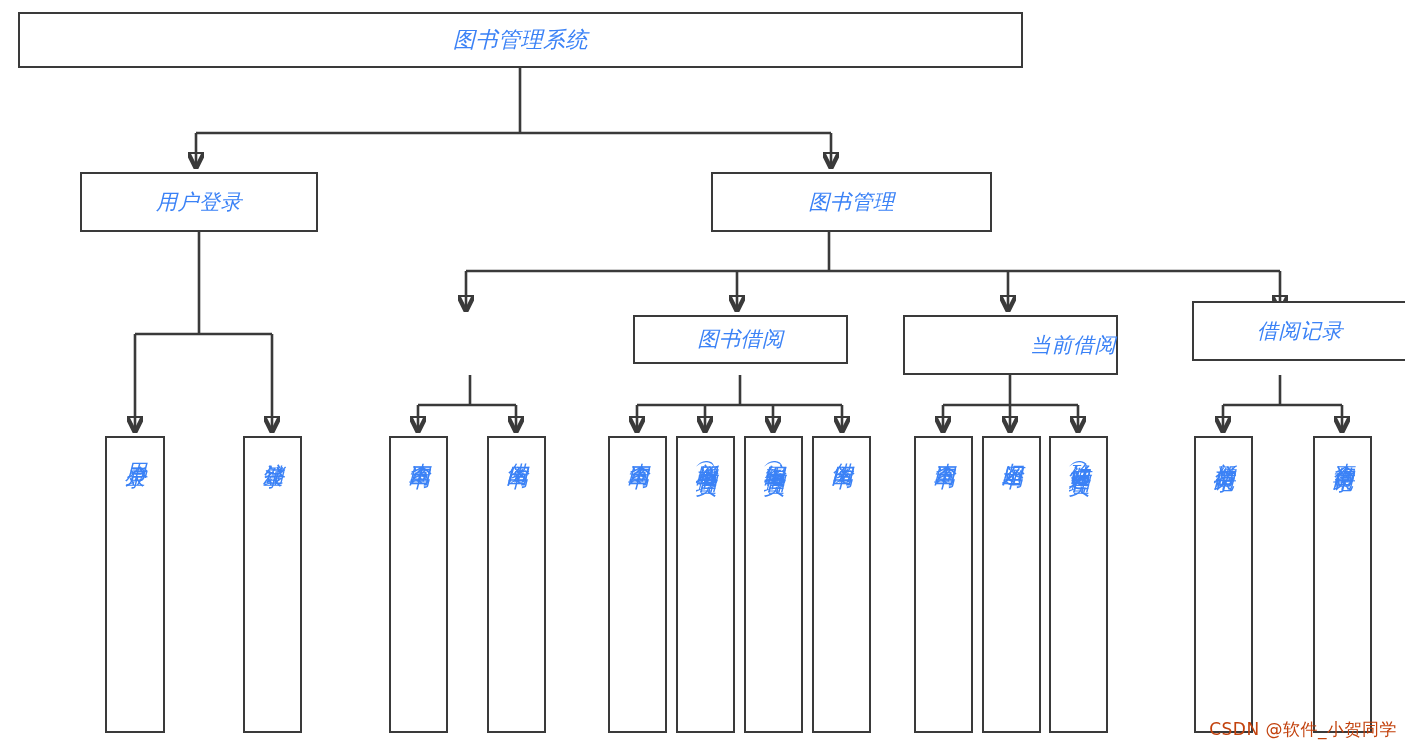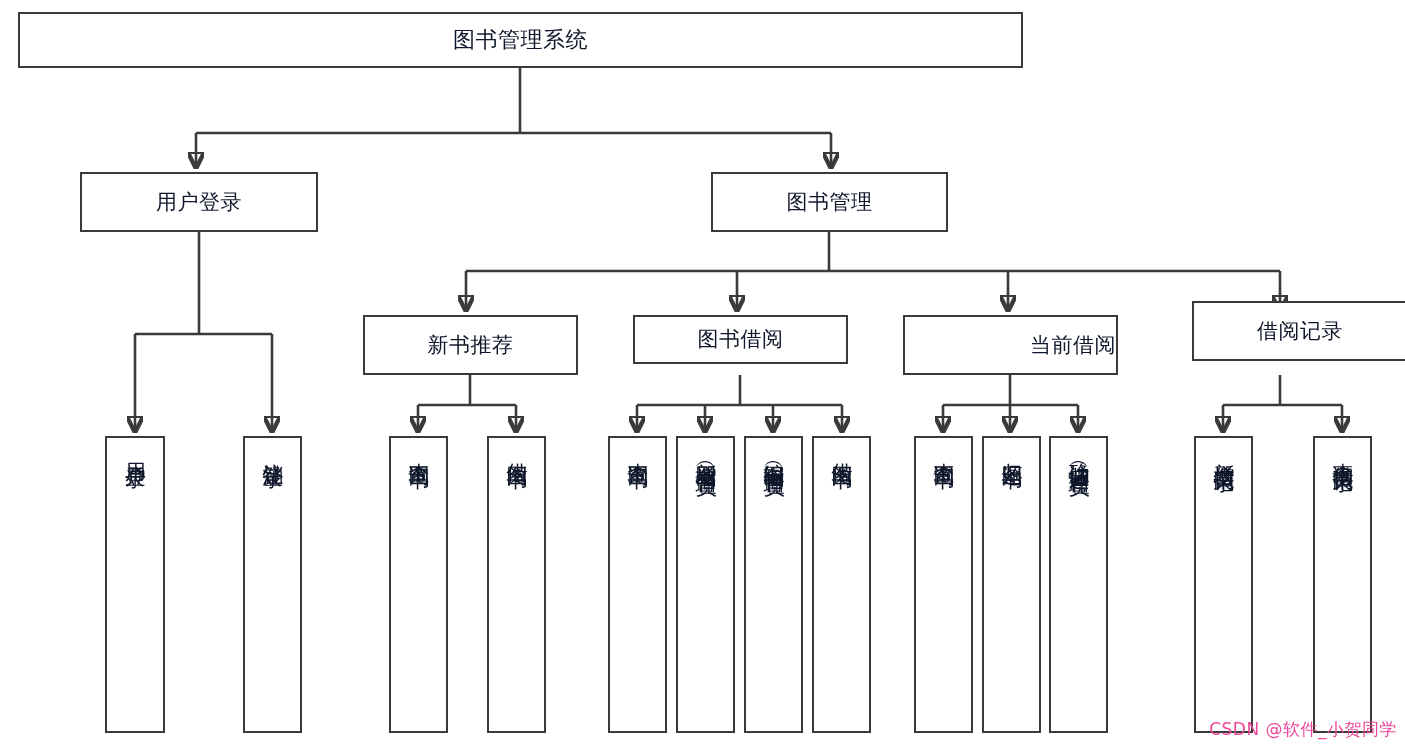--- a/index.html
+++ b/index.html
@@ -19,21 +19,22 @@
   }
   
   .node {
     position: absolute;
     box-sizing: border-box;
     background: #ffffff;
     border: 2.5px solid #3a3a3a;
     display: flex;
     align-items: center;
     justify-content: center;
-    color: #0f172a;
+    color: #3b82f6;
+    font-style: italic;
   }
   .node .label {
     line-height: 1.18;
     text-align: center;
     white-space: nowrap;
   }
   
   .node.horiz .label {
     font-size: 21px;
     letter-spacing: 0.5px;
@@ -68,21 +69,21 @@
     stroke: #3a3a3a;
     stroke-width: 2.6;
     fill: none;
   }
   
   .watermark {
     position: absolute;
     right: 8px;
     bottom: 6px;
     font-size: 17px;
-    color: #ec4899;
+    color: #c2410c;
     letter-spacing: 0.5px;
     white-space: nowrap;
     font-family: "DejaVu Sans", "Liberation Sans", sans-serif;
   }
 </style>
 </head>
 <body>
 
 <div id="canvas">
 
@@ -134,27 +135,24 @@
     <path d="M 1342 405 L 1342 431" marker-end="url(#arrow)"></path>
   </svg>
 
   <div class="node horiz root" style="left:18px; top:12px; width:1005px; height:56px;">
     <span class="label">图书管理系统</span>
   </div>
 
   <div class="node horiz" style="left:80px; top:172px; width:238px; height:60px;">
     <span class="label">用户登录</span>
   </div>
-  <div class="node horiz" style="left:711px; top:172px; width:237px; height:60px;">
+  <div class="node horiz" style="left:711px; top:172px; width:281px; height:60px;">
     <span class="label">图书管理</span>
   </div>
 
-  <div class="node horiz" style="left:363px; top:315px; width:215px; height:60px;">
-    <span class="label">新书推荐</span>
-  </div>
   <div class="node horiz" style="left:633px; top:315px; width:215px; height:49px;">
     <span class="label">图书借阅</span>
   </div>
   <div class="node horiz" style="left:903px; top:315px; width:215px; height:60px;justify-content:flex-end;">
     <span class="label">当前借阅</span>
   </div>
   <div class="node horiz" style="left:1172px; top:301px; width:216px; height:60px;margin-left:20px;">
     <span class="label">借阅记录</span>
   </div>
 

